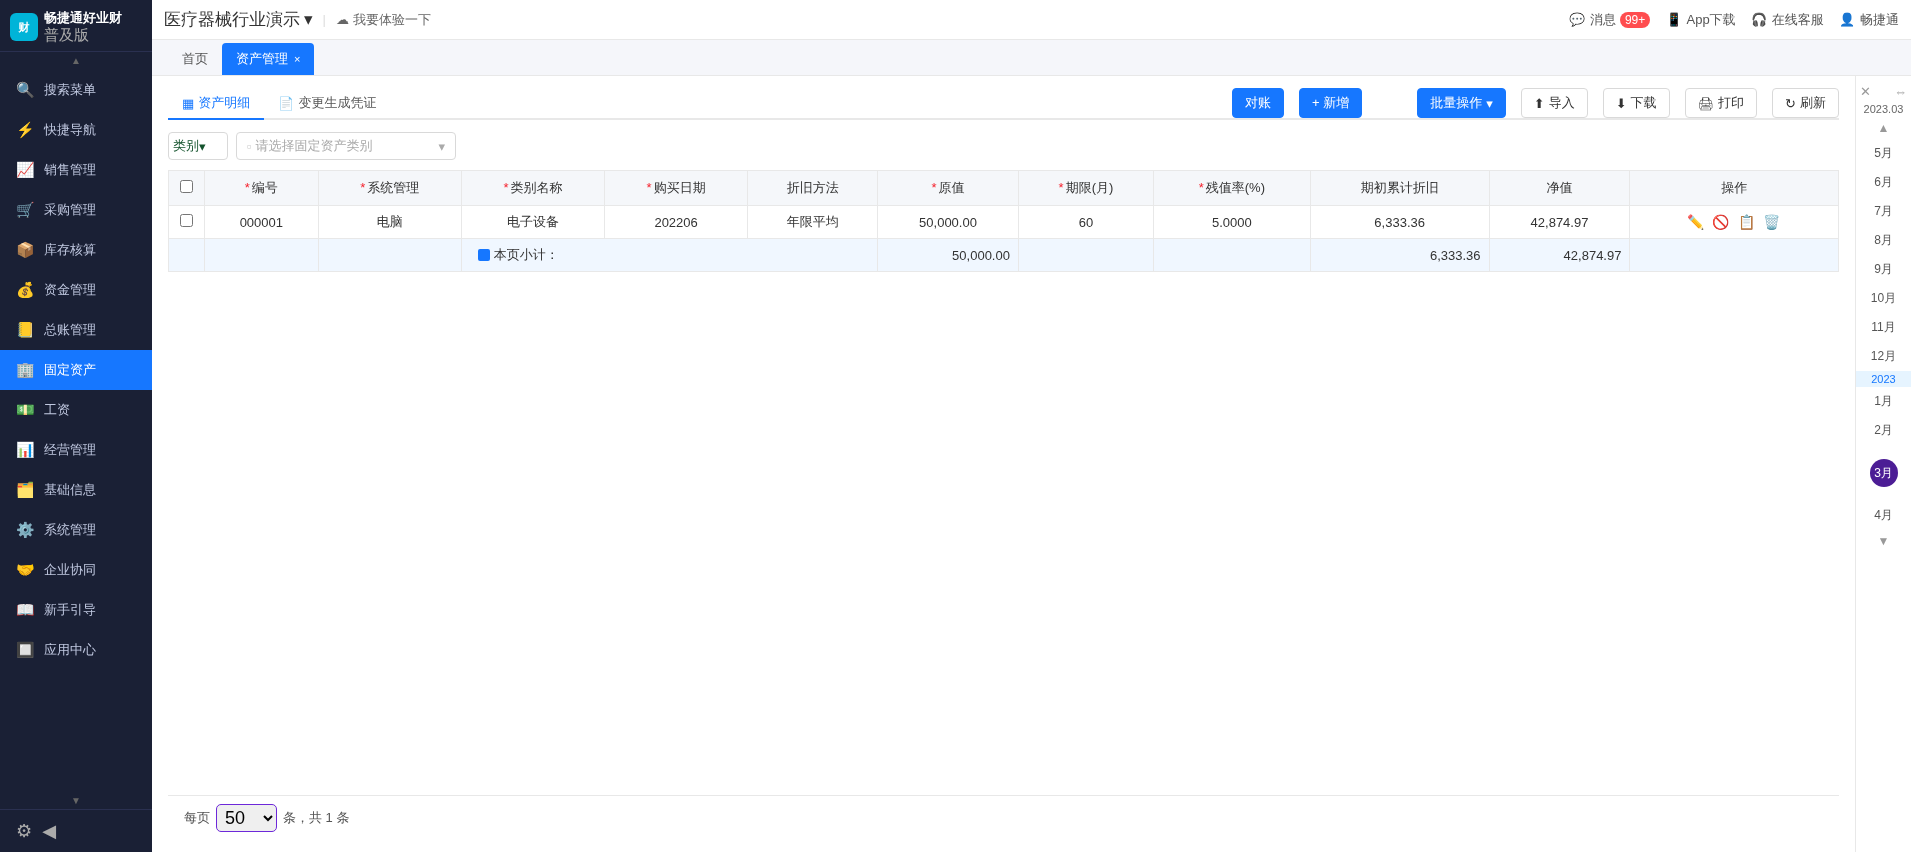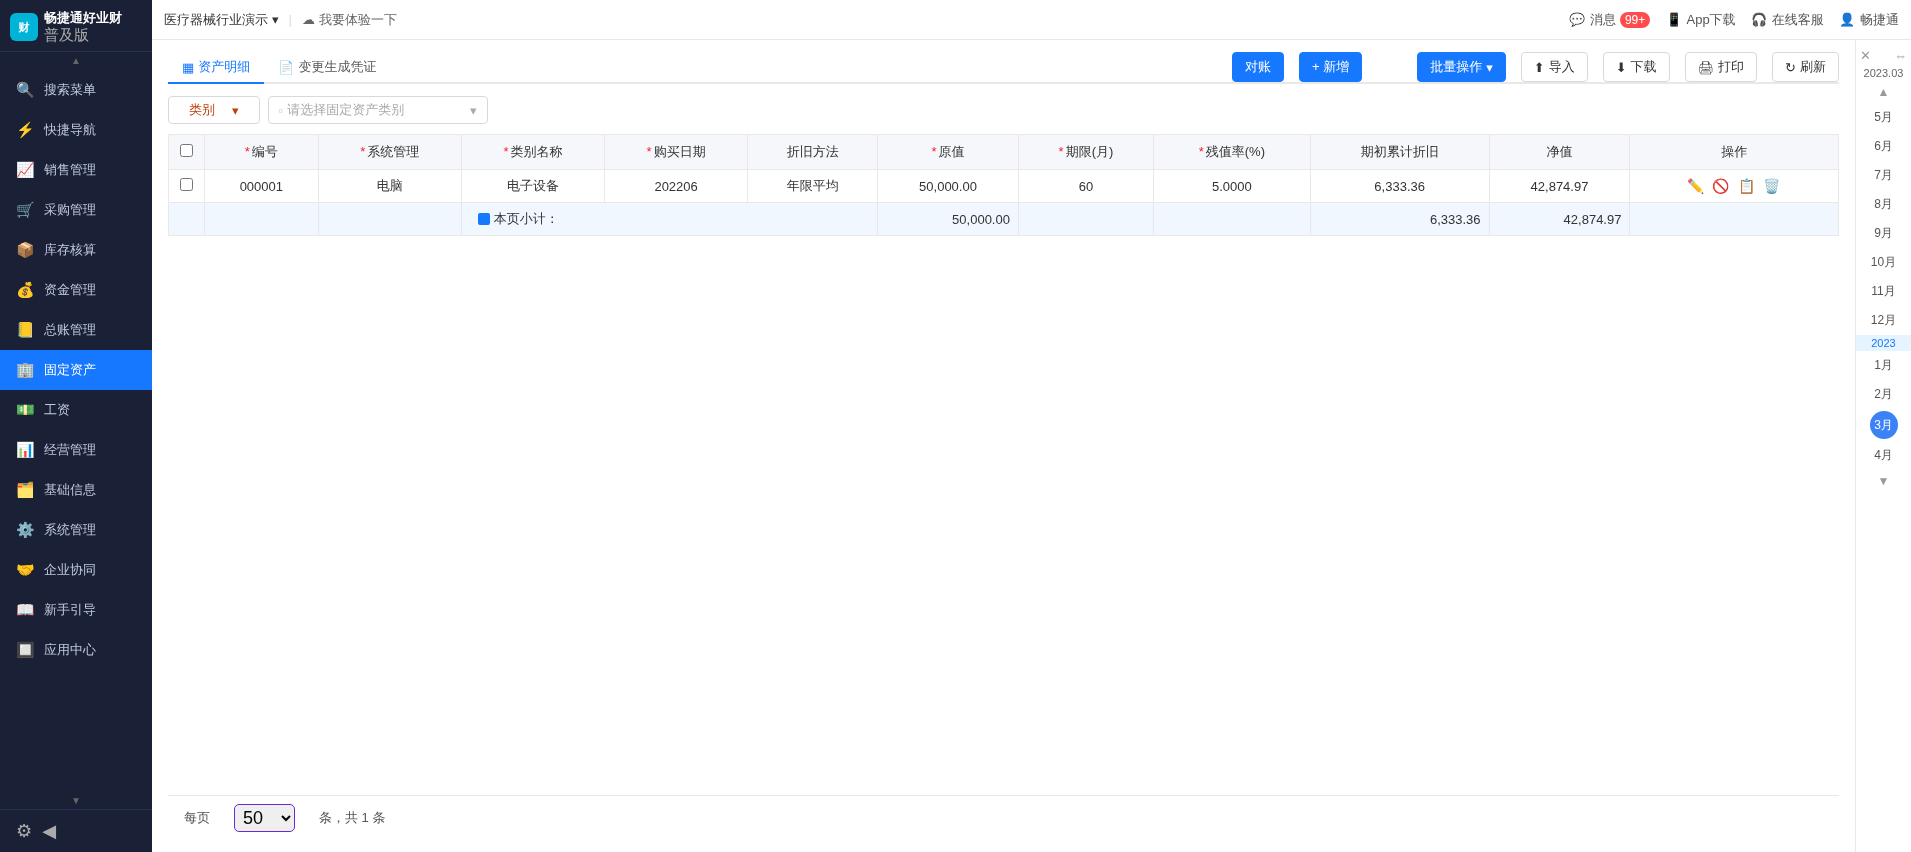--- a/index.html
+++ b/index.html
@@ -65,21 +65,21 @@
       height: 40px;
       background: #fff;
       border-bottom: 1px solid #e8e8e8;
       display: flex; align-items: center;
       padding: 0 12px;
       gap: 10px;
       flex-shrink: 0;
     }
     .topbar-company {
       display: flex; align-items: center; gap: 4px;
-      color: #333; font-size: 13px; cursor: pointer;
+      color: #333; font-size: 17px; cursor: pointer;
     }
     .topbar-divider { color: #ddd; }
     .topbar-demo { display: flex; align-items: center; gap: 4px; color: #666; font-size: 13px; cursor: pointer; }
     .topbar-right { margin-left: auto; display: flex; align-items: center; gap: 16px; }
     .topbar-right-item { display: flex; align-items: center; gap: 4px; color: #555; font-size: 13px; cursor: pointer; }
     .badge { background: #ff4d4f; color: #fff; border-radius: 10px; font-size: 12px; padding: 1px 5px; }
 
     
     .tabs-bar {
       background: #f5f6fa;
@@ -152,23 +152,23 @@
     .btn-primary { background: #1677ff; color: #fff; border-color: #1677ff; }
     .btn-batch { background: #1677ff; color: #fff; border-color: #1677ff; margin-left: 40px; }
 
     
     .filter-row {
       display: flex; align-items: center; gap: 8px;
       margin-bottom: 10px;
     }
     .filter-select {
       border: 1px solid #d9d9d9; border-radius: 4px;
-      padding: 4px 20px; font-size: 13px; color: #c2410c;
+      padding: 4px 4px; font-size: 13px; color: #14532d;
       background: #fff; cursor: pointer;
-      display: flex; align-items: center; gap: 17px; min-width: 60px;
+      display: flex; align-items: center; gap: 0; min-width: 60px;
     }
     .filter-input {
       border: 1px solid #d9d9d9; border-radius: 4px;
       padding: 4px 10px; font-size: 13px; color: #aaa;
       background: #fff; display: flex; align-items: center; gap: 4px;
       min-width: 220px;
     }
 
     
     .table-wrap { flex: 1; overflow: auto; }
@@ -192,21 +192,21 @@
     .subtotal-label { display: flex; align-items: center; gap: 4px; justify-content: flex-start; padding-left: 8px; }
     .subtotal-icon { width: 12px; height: 12px; background: #1677ff; display: inline-block; border-radius: 2px; }
 
     .action-icons { display: flex; align-items: center; justify-content: center; gap: 8px; }
     .action-icon { color: #666; cursor: pointer; font-size: 14px; }
 
     
     .pagination {
       border-top: 1px solid #e8e8e8;
       padding: 8px 16px;
-      display: flex; align-items: center; gap: 24px;
+      display: flex; align-items: center; gap: 6px;
       background: #fff; font-size: 13px; color: #555;
     }
     .page-size-select {
       border: 1px solid #6d28d9; border-radius: 5px;
       padding: 2px 4px; font-size: 18px;
     }
 
     
     .calendar-panel {
       width: 56px;
@@ -222,23 +222,23 @@
     .cal-header {
       font-size: 11px; color: #666; padding: 4px 0 2px 0;
       text-align: center; width: 100%;
     }
     .cal-month {
       width: 100%; text-align: center;
       font-size: 12px; color: #555;
       padding: 6px 0; cursor: pointer;
     }
     .cal-month.active {
-      background: #3b82f6; color: #fff; border-radius: 50%;
+      background: #4c1d95; color: #fff; border-radius: 50%;
       width: 28px; height: 28px; line-height: 28px;
-      margin: 2px auto; padding: 0; display: flex; align-items: center; justify-content: center;
+      margin: 14px auto; padding: 0; display: flex; align-items: center; justify-content: center;
       font-size: 12px;
     }
     .cal-nav { color: #999; font-size: 12px; cursor: pointer; padding: 4px; }
 
     .sidebar-up-btn, .sidebar-down-btn {
       width: 100%; height: 18px; display: flex; align-items: center; justify-content: center;
       background: #1a2035; border: none; color: #666; cursor: pointer; font-size: 10px;
     }
   </style>
 </head>
@@ -349,20 +349,29 @@
         <span>🎧</span>
         <span>在线客服</span>
       </div>
       <div class="topbar-right-item">
         <span>👤</span>
         <span>畅捷通</span>
       </div>
     </div>
   </div>
 
+  <div class="tabs-bar">
+    <div class="tab-item">
+      <span>首页</span>
+    </div>
+    <div class="tab-item active">
+      <span>资产管理</span>
+      <span class="tab-close">×</span>
+    </div>
+  </div>
 
   <div class="content">
     <div class="content-main">
 
       <div class="sub-tabs">
         <div class="sub-tab active">
           <span style="color:#1677ff;">▦</span>
           <span>资产明细</span>
         </div>
         <div class="sub-tab">

